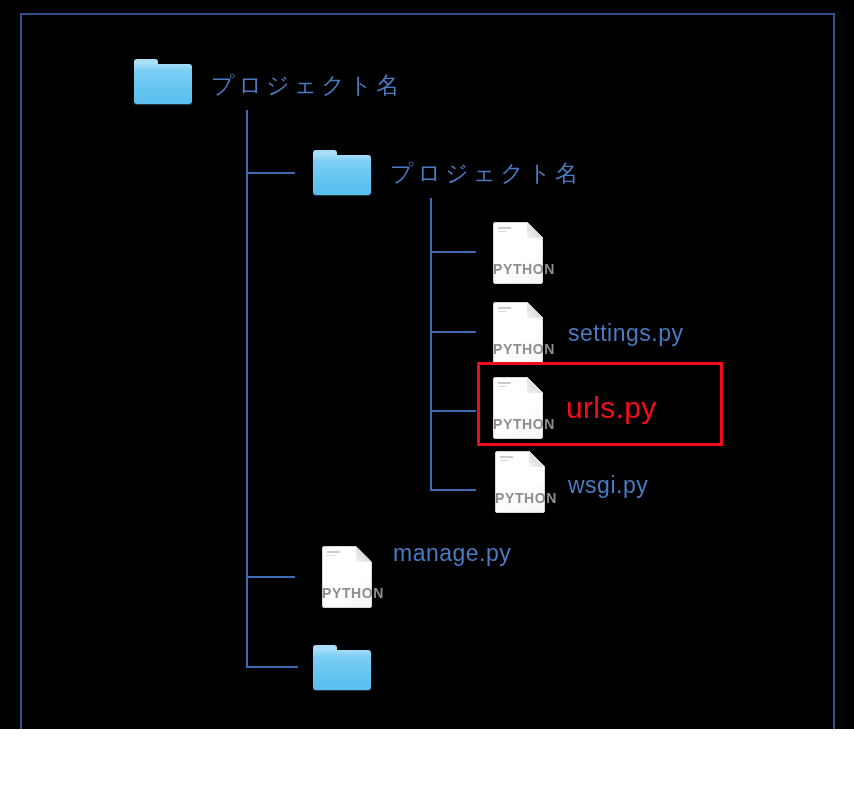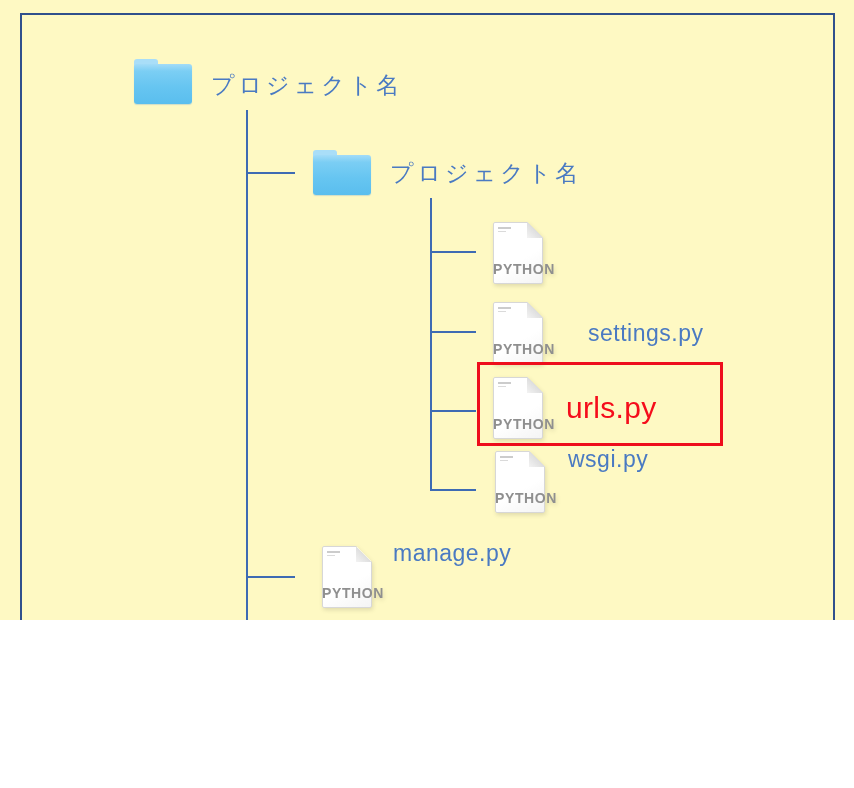--- a/index.html
+++ b/index.html
@@ -4,22 +4,22 @@
 <style>
   html, body {
     margin: 0;
     padding: 0;
     background: #ffffff;
     font-family: "Liberation Sans", "DejaVu Sans", sans-serif;
   }
   .canvas {
     position: relative;
     width: 854px;
-    height: 620px;
-    background: #fef9c3;
+    height: 729px;
+    background: #000000;
     overflow: hidden;
   }
   .frame {
     position: absolute;
     left: 20px; top: 13px;
     width: 815px; height: 751px;
     box-sizing: border-box;
     border: 2px solid #30508c;
   }
   
@@ -158,38 +158,38 @@
     <div class="smudge"></div>
     <div class="ptext">PYTHON</div>
   </div>
 
   <div class="pyfile" style="left:493px; top:302px;">
     <div class="page"></div>
     <div class="fold"></div>
     <div class="smudge"></div>
     <div class="ptext">PYTHON</div>
   </div>
-  <div class="label file" style="left:588px; top:318px;">settings.py</div>
+  <div class="label file" style="left:568px; top:318px;">settings.py</div>
 
   <div class="redbox"></div>
   <div class="pyfile" style="left:493px; top:377px;">
     <div class="page"></div>
     <div class="fold"></div>
     <div class="smudge"></div>
     <div class="ptext">PYTHON</div>
   </div>
   <div class="label hl" style="left:566px; top:393px;">urls.py</div>
 
   <div class="pyfile" style="left:495px; top:451px;">
     <div class="page"></div>
     <div class="fold"></div>
     <div class="smudge"></div>
     <div class="ptext">PYTHON</div>
   </div>
-  <div class="label file" style="left:568px; top:444px;">wsgi.py</div>
+  <div class="label file" style="left:568px; top:470px;">wsgi.py</div>
 
   <div class="pyfile" style="left:322px; top:546px;">
     <div class="page"></div>
     <div class="fold"></div>
     <div class="smudge"></div>
     <div class="ptext">PYTHON</div>
   </div>
   <div class="label file" style="left:393px; top:538px;">manage.py</div>
 
   <div class="folder" style="left:313px; top:645px;">

